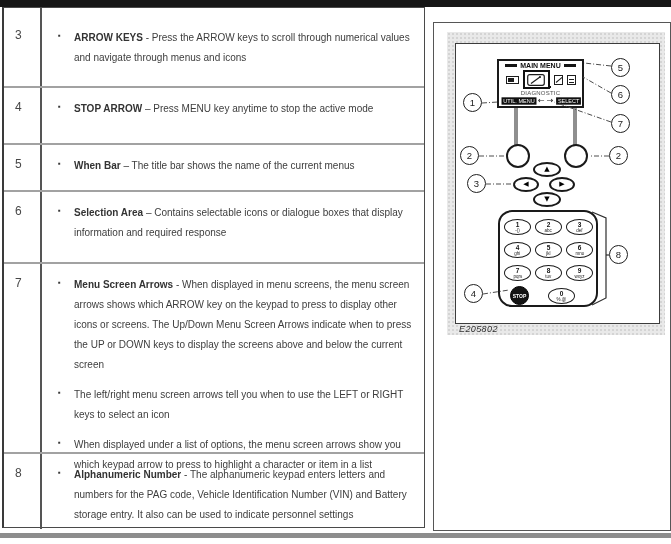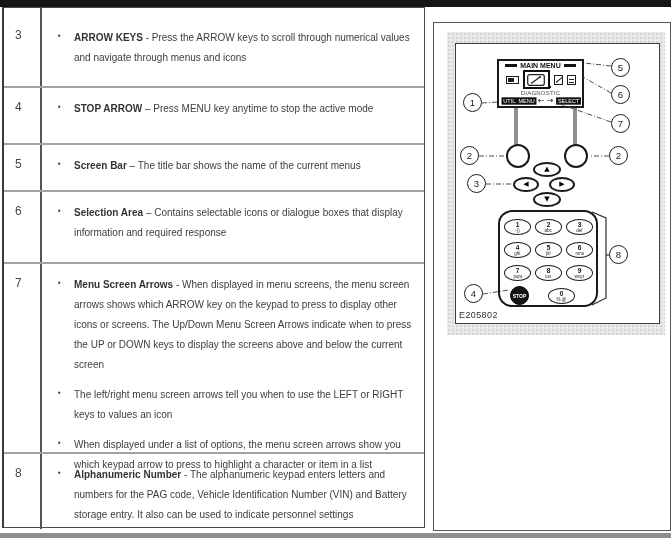--- a/index.html
+++ b/index.html
@@ -26,22 +26,22 @@
 
   
   .right-panel { position: absolute; left: 433px; top: 22px; width: 238px; height: 509px;
                  border: 1px solid #565656; background: #fff; }
   .fig-bg { position: absolute; left: 447px; top: 32px; width: 218px; height: 303px;
             background-color: #e9e9e9;
             background-image: radial-gradient(#d4d4d4 0.8px, transparent 0.9px);
             background-size: 4px 4px; }
   .fig-frame { position: absolute; left: 455px; top: 43px; width: 205px; height: 281px;
                background: #fff; border: 1px solid #3c3c3c; }
-  .fig-label { position: absolute; left: 459px; top: 310px; font-size: 9px; letter-spacing: 0.4px;
-               color: #2e2e2e; z-index: 5; }
+  .fig-label { position: absolute; left: 459px; top: 324px; font-size: 9px; letter-spacing: 0.4px;
+               color: #2e2e2e; z-index: 5; font-style: italic; }
 
   
   .screen { position: absolute; left: 497px; top: 59px; width: 87px; height: 49px;
             border: 2px solid #1a1a1a; background: #fff; z-index: 3;
             display: flex; flex-direction: column; }
   .screen-title { display: flex; align-items: center; justify-content: center; gap: 3px; margin-top: 1px; }
   .screen-title .tbar { width: 12px; height: 3px; background: #141414; }
   .screen-title .ttext { font-size: 7px; font-weight: bold; color: #111; white-space: nowrap; }
   .screen-icons { display: flex; align-items: center; justify-content: center; gap: 4px; height: 21px; position: relative; }
   .icon-batt { width: 13px; height: 8px; border: 1px solid #1d1d1d; position: relative; }
@@ -132,21 +132,21 @@
           <span class="bt"><b>STOP ARROW</b><span> – </span><span>Press MENU key anytime to stop the active mode</span></span>
         </div>
       </div>
     </div>
 
     <div class="t-row" style="height:47px">
       <div class="num-cell">5</div>
       <div class="body-cell">
         <div class="bullet">
           <span class="bq">▪</span>
-          <span class="bt"><b>Screen Bar</b><span> – </span><span>The title bar shows the name of the current menus</span></span>
+          <span class="bt"><b>When Bar</b><span> – </span><span>The title bar shows the name of the current menus</span></span>
         </div>
       </div>
     </div>
 
     <div class="t-row" style="height:72px">
       <div class="num-cell">6</div>
       <div class="body-cell">
         <div class="bullet">
           <span class="bq">▪</span>
           <span class="bt"><b>Selection Area</b><span> – </span><span>Contains selectable icons or dialogue boxes that display information and required response</span></span>
@@ -156,21 +156,21 @@
 
     <div class="t-row" style="height:190px">
       <div class="num-cell">7</div>
       <div class="body-cell">
         <div class="bullet">
           <span class="bq">▪</span>
           <span class="bt"><b>Menu Screen Arrows</b><span> - </span><span>When displayed in menu screens, the menu screen arrows shows which ARROW key on the keypad to press to display other icons or screens. The Up/Down Menu Screen Arrows indicate when to press the UP or DOWN keys to display the screens above and below the current screen</span></span>
         </div>
         <div class="bullet">
           <span class="bq">▪</span>
-          <span class="bt"><span>The left/right menu screen arrows tell you when to use the LEFT or RIGHT keys to values an icon</span></span>
+          <span class="bt"><span>The left/right menu screen arrows tell you when to use the LEFT or RIGHT keys to select an icon</span></span>
         </div>
         <div class="bullet">
           <span class="bq">▪</span>
           <span class="bt"><span>When displayed under a list of options, the menu screen arrows show you which keypad arrow to press to highlight a character or item in a list</span></span>
         </div>
       </div>
     </div>
 
     <div class="t-row" style="height:75px">
       <div class="num-cell">8</div>

